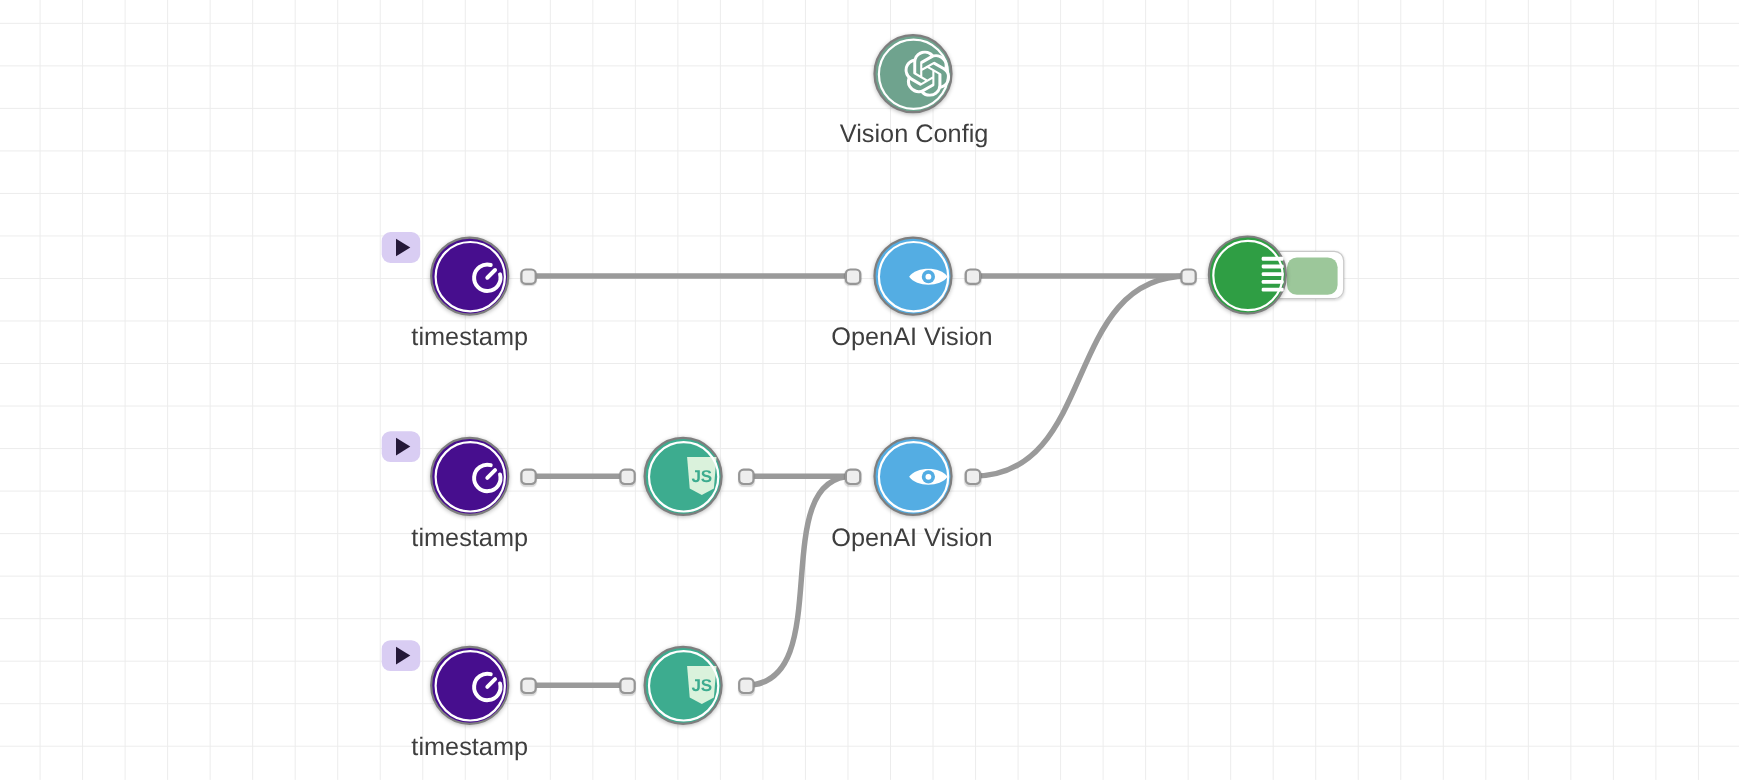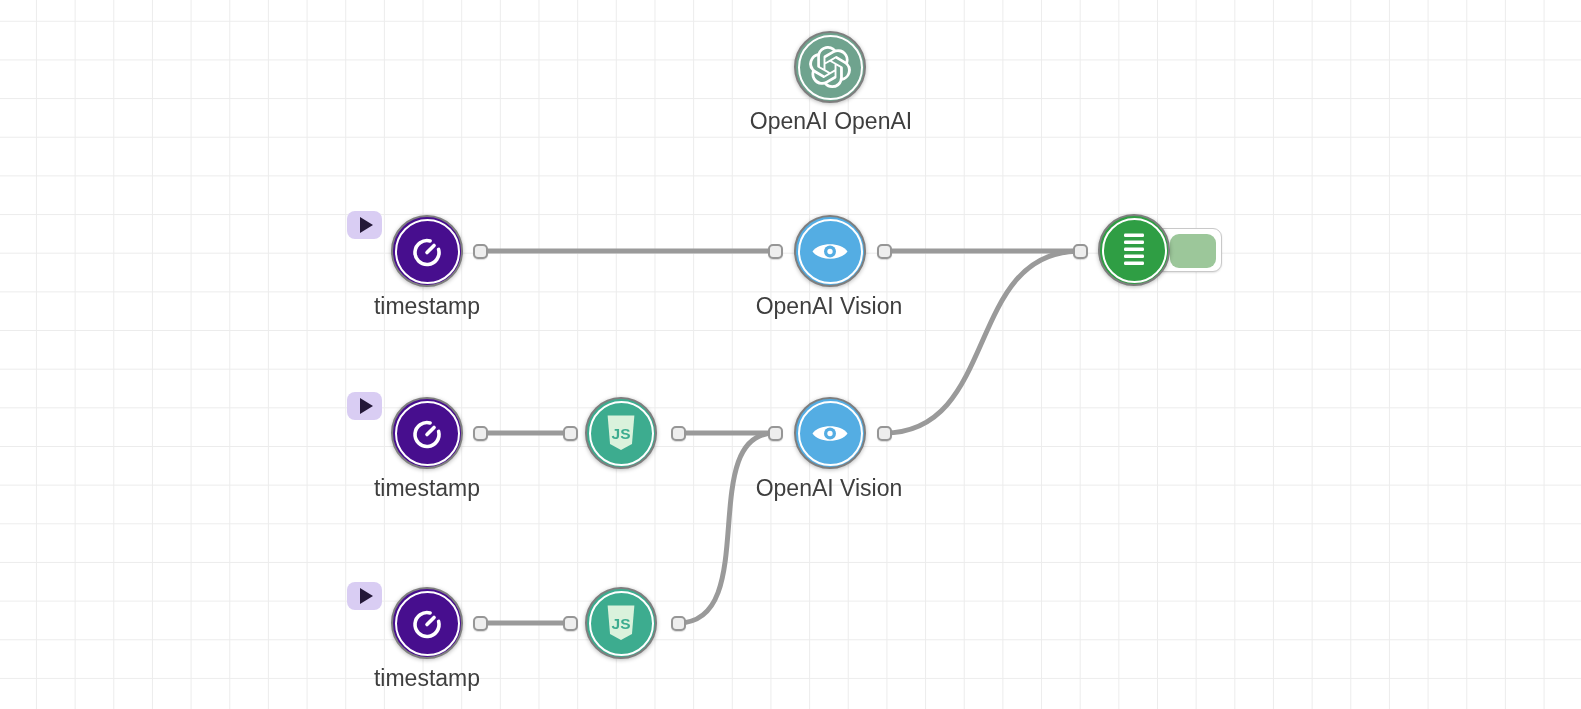--- a/index.html
+++ b/index.html
@@ -15,21 +15,21 @@
     background-position:-2.7px -17.9px;
     font-family:"Liberation Sans",sans-serif;
   }
   .wire-layer{position:absolute;left:0;top:0;z-index:1;}
   .wire-layer path{stroke:#9a9a9a;stroke-width:5;fill:none;stroke-linecap:round;}
 
   .circle-node{
     position:absolute;width:72px;height:72px;box-sizing:border-box;
     border-radius:50%;border:2.5px solid #7e7e7e;
     box-shadow:0 1px 4px rgba(0,0,0,.28);
-    display:flex;align-items:center;justify-content:center;
+    display:flex;align-items:center;justify-content:flex-end;
     z-index:3;
   }
   .circle-node::before{
     content:"";position:absolute;inset:1.5px;border:2px solid #ffffff;border-radius:50%;
   }
   .node-inject{background:#470e8e;}
   .node-vision{background:#54ade3;}
   .node-func{background:#3dac8f;}
   .node-debug{background:#2f9e44;}
   .node-config{background:#6fa38e;}
@@ -102,21 +102,21 @@
     </div>
 
   <div class="dbg-frame"></div>
   <div class="dbg-btn"></div>
 
   <div class="circle-node node-config" style="left:794px;top:31px">
     <svg class="icon-svg" width="42" height="42" viewBox="0 0 24 24">
       <path fill="#ffffff" d="M22.2819 9.8211a5.9847 5.9847 0 0 0-.5157-4.9108 6.0462 6.0462 0 0 0-6.5098-2.9A6.0651 6.0651 0 0 0 4.9807 4.1818a5.9847 5.9847 0 0 0-3.9977 2.9 6.0462 6.0462 0 0 0 .7427 7.0966 5.98 5.98 0 0 0 .511 4.9107 6.051 6.051 0 0 0 6.5146 2.9001A5.9847 5.9847 0 0 0 13.2599 24a6.0557 6.0557 0 0 0 5.7718-4.2058 5.9894 5.9894 0 0 0 3.9977-2.9001 6.0557 6.0557 0 0 0-.7475-7.073zM13.2599 22.4311a4.4755 4.4755 0 0 1-2.8764-1.0408l.1419-.0804 4.7783-2.7582a.7948.7948 0 0 0 .3927-.6813v-6.7369l2.02 1.1686a.071.071 0 0 1 .038.0615v5.5826a4.504 4.504 0 0 1-4.4945 4.4849zm-9.6607-4.1254a4.4708 4.4708 0 0 1-.5346-3.0137l.142.0852 4.783 2.7582a.7712.7712 0 0 0 .7806 0l5.8428-3.3685v2.3324a.0804.0804 0 0 1-.0332.0615l-4.8303 2.7865a4.4992 4.4992 0 0 1-6.1408-1.6416zM2.3408 7.8956a4.485 4.485 0 0 1 2.3655-1.9728V11.6a.7664.7664 0 0 0 .3879.6765l5.8144 3.3543-2.0201 1.1685a.0757.0757 0 0 1-.071 0l-4.8303-2.7865a4.504 4.504 0 0 1-1.6464-6.1408zm16.5963 3.8558L13.1038 8.364 15.1192 7.2a.0757.0757 0 0 1 .071 0l4.8303 2.7913a4.4944 4.4944 0 0 1-.6765 8.1042v-5.6772a.79.79 0 0 0-.407-.667zm2.0107-3.0231l-.142-.0852-4.7735-2.7818a.7759.7759 0 0 0-.7854 0L9.409 9.2297V6.8974a.0662.0662 0 0 1 .0284-.0615l4.8303-2.7866a4.4992 4.4992 0 0 1 6.6802 4.66zM8.3065 12.863l-2.02-1.1638a.0804.0804 0 0 1-.038-.0567V6.0742a4.4992 4.4992 0 0 1 7.3757-3.4537l-.142.0805L8.704 5.459a.7948.7948 0 0 0-.3927.6813zm1.0976-2.3654l2.602-1.4998 2.6069 1.4998v2.9994l-2.5974 1.4997-2.6067-1.4997z"></path>
     </svg>
   </div>
-  <div class="node-label" style="left:701px;top:108px">OpenAI OpenAI</div>
+  <div class="node-label" style="left:701px;top:108px">Vision Config</div>
 
   <div class="circle-node node-inject" style="left:391px;top:215px">
     <svg class="icon-svg" width="36" height="36" viewBox="0 0 24 24">
       <path d="M19.73 10.93 A8 8 0 1 1 14.07 5.27" stroke="#ffffff" stroke-width="2.4" fill="none" stroke-linecap="round"></path>
       <line x1="12" y1="13" x2="16.7" y2="8.3" stroke="#ffffff" stroke-width="2.4" stroke-linecap="round"></line>
     </svg>
   </div>
   <div class="node-label" style="left:297px;top:293px">timestamp</div>
 
   <div class="circle-node node-vision" style="left:794px;top:215px">

